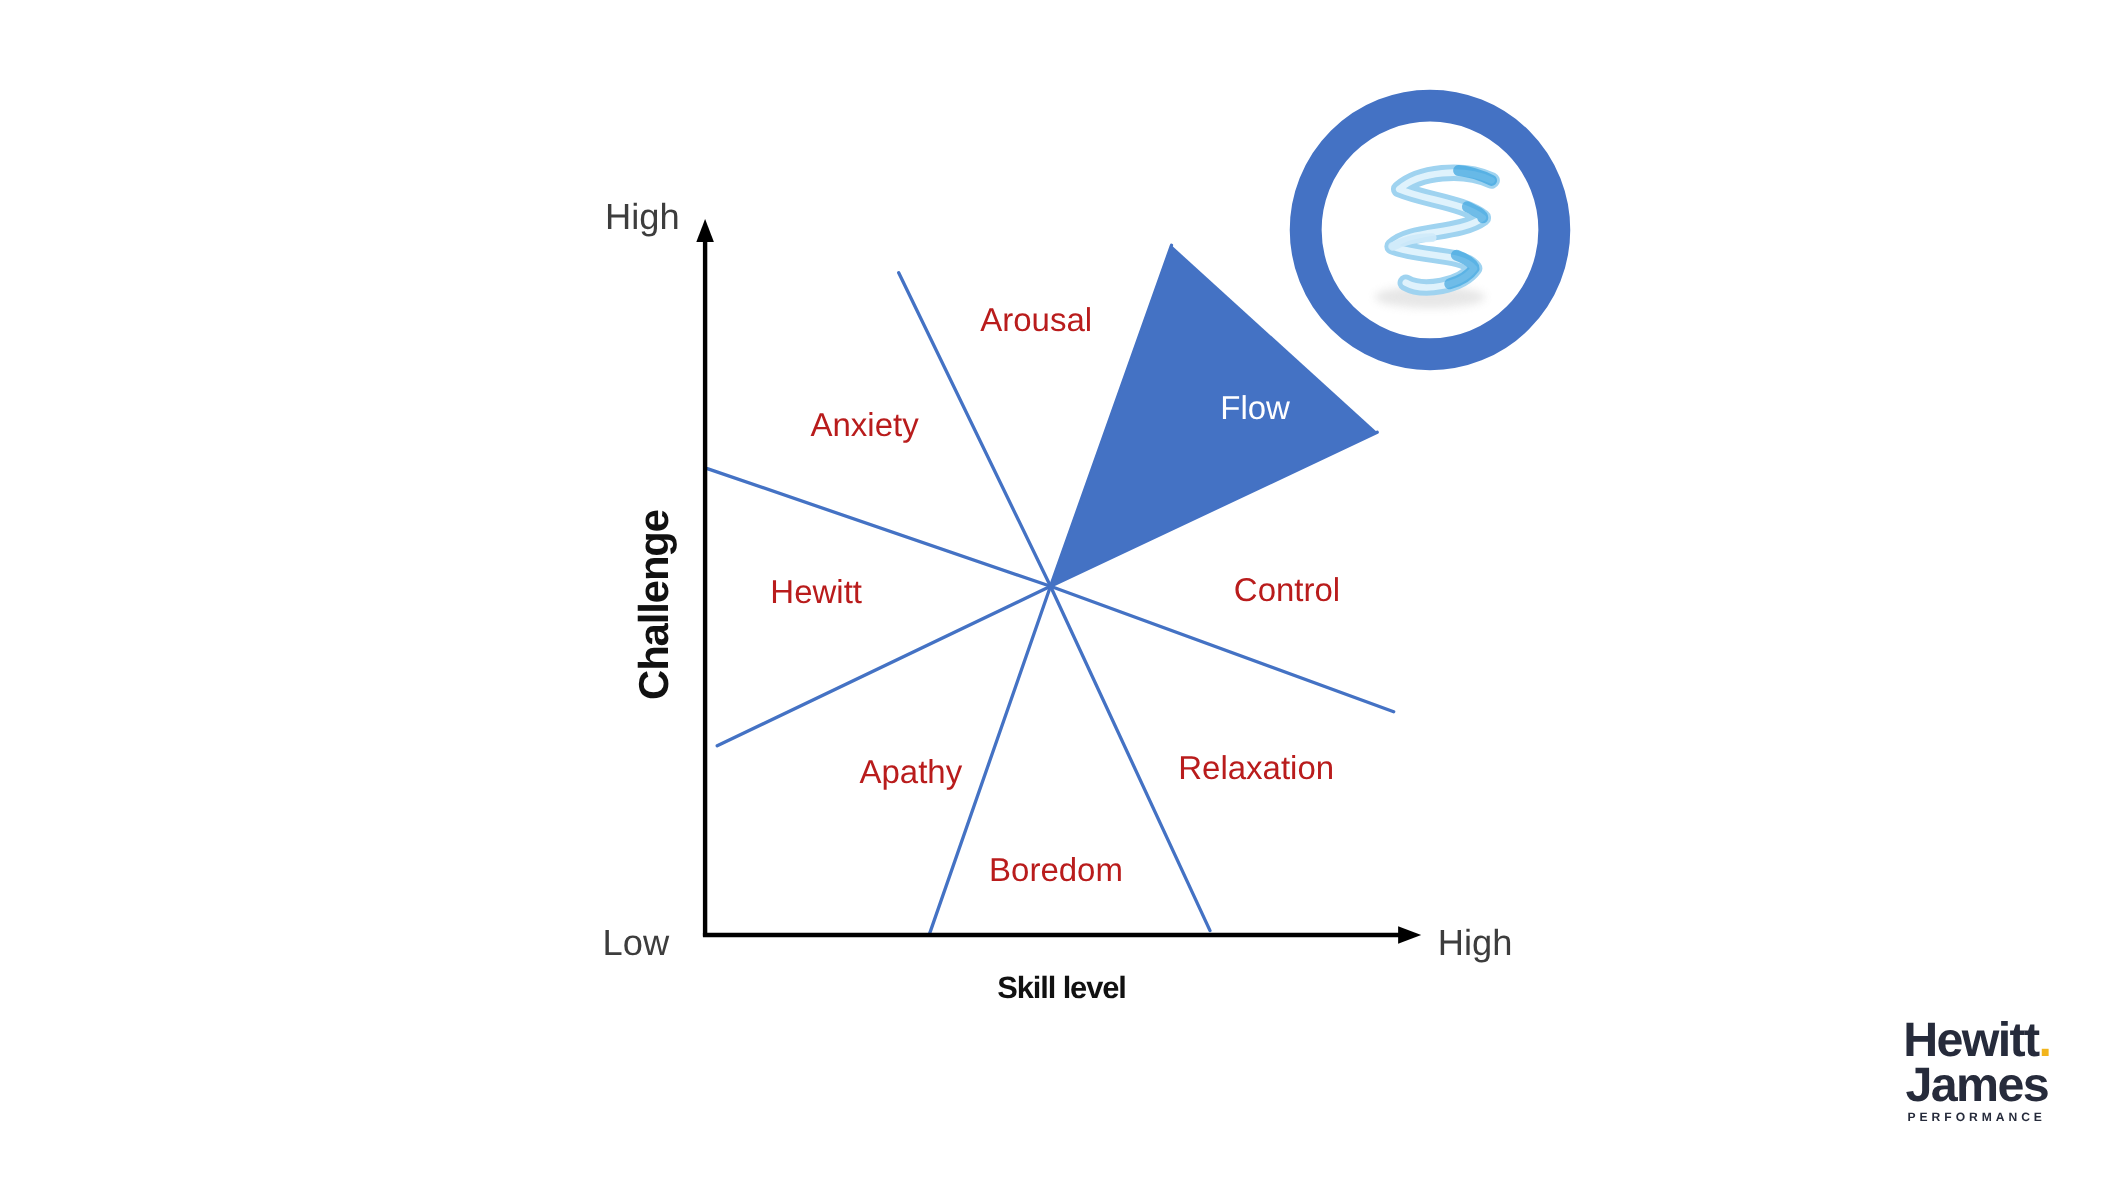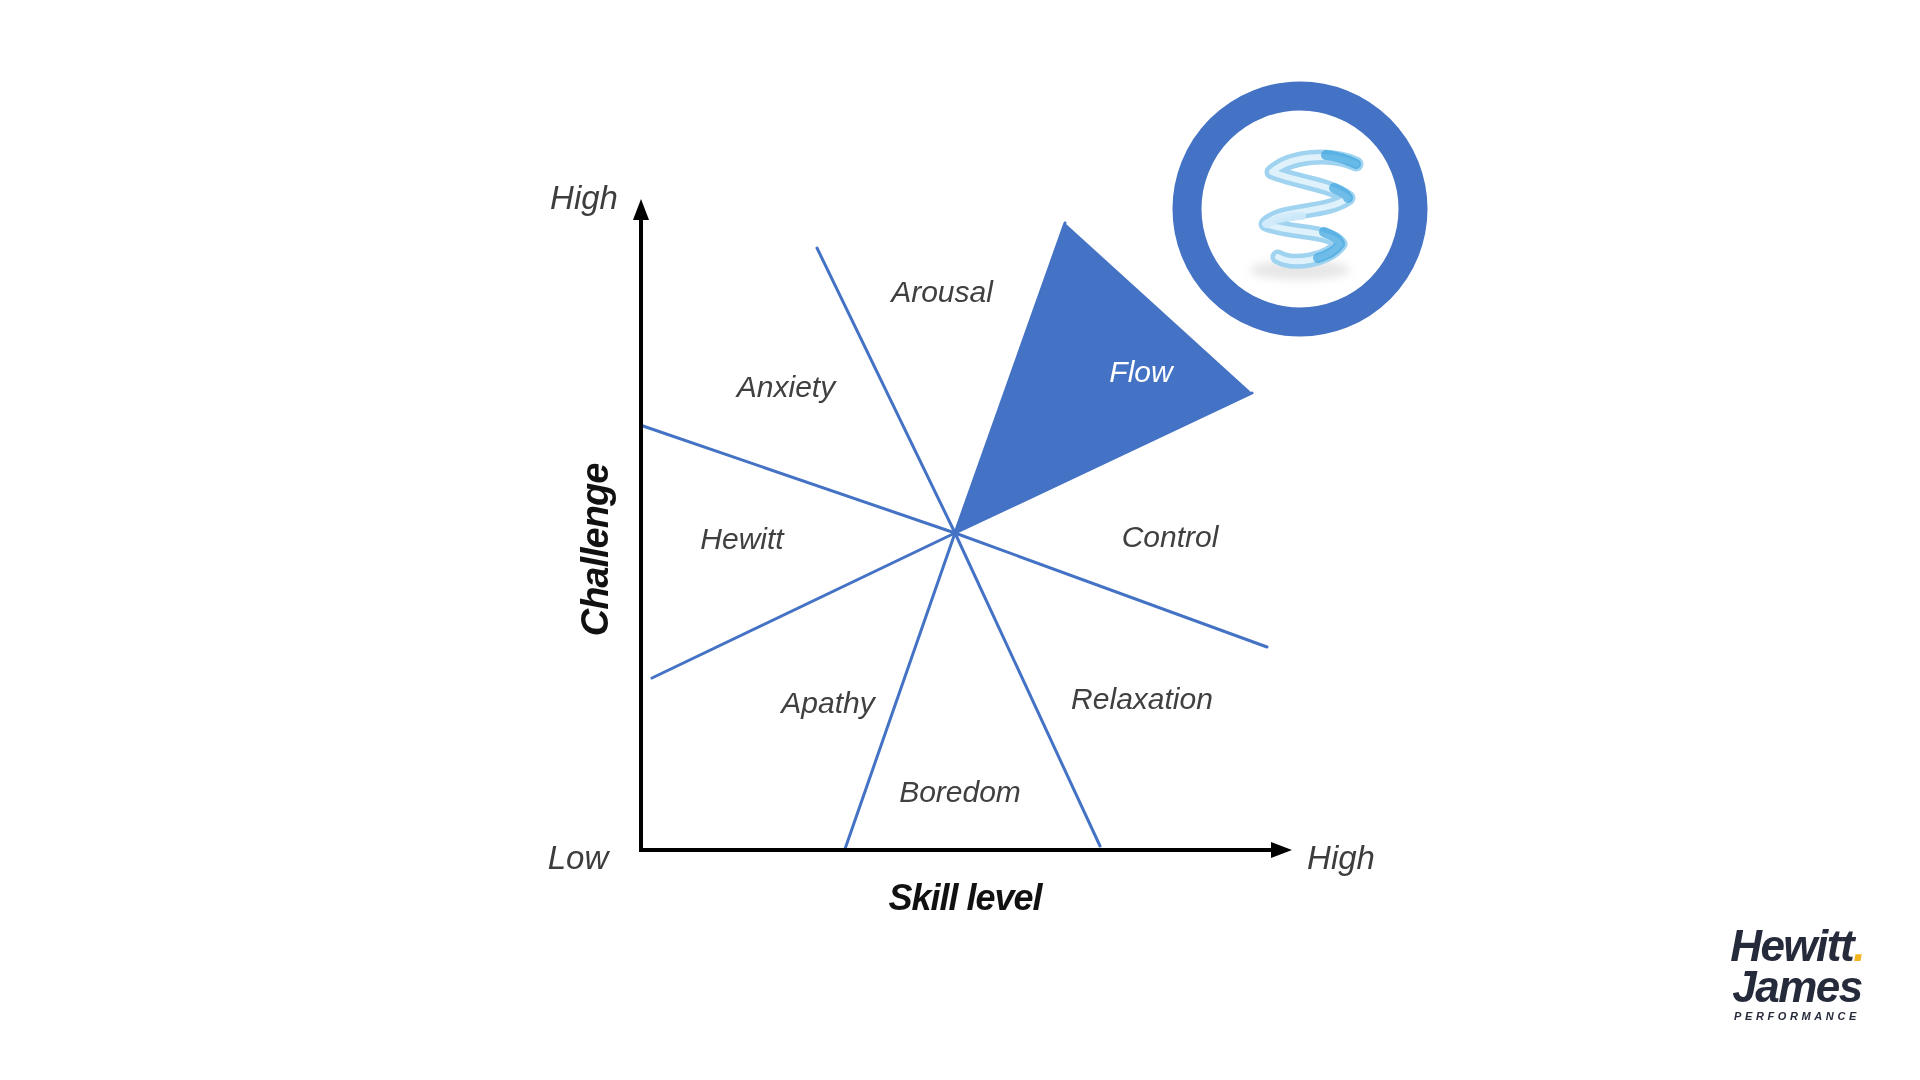--- a/index.html
+++ b/index.html
@@ -1,23 +1,23 @@
 <!DOCTYPE html>
 <html><head>
 <meta charset="utf-8">
 <style>
   html,body{margin:0;padding:0;background:#fff;}
   .stage{
     position:relative;width:1920px;height:1080px;background:#ffffff;
-    font-family:"Liberation Sans",sans-serif;overflow:hidden;font-style:italic;
+    font-family:"Liberation Sans",sans-serif;overflow:hidden;
   }
   .stage svg{position:absolute;left:0;top:0;}
   .lbl{
     position:absolute;transform:translate(-50%,-50%);
-    font-size:30px;color:#404040;white-space:nowrap;line-height:1;
+    font-size:30px;color:#b91c1c;white-space:nowrap;line-height:1;
   }
   .lbl.white{color:#ffffff;}
   .axis-end{
     position:absolute;transform:translate(-50%,-50%);
     font-size:33px;color:#3d3d3d;white-space:nowrap;line-height:1;
   }
   .axis-title{
     position:absolute;transform:translate(-50%,-50%);
     font-size:38px;font-weight:800;color:#111111;letter-spacing:-1px;
     white-space:nowrap;line-height:1;
@@ -86,21 +86,21 @@
         <path d="M 28,84 C 40,78 52,76 64,76" fill="none" stroke="#cfeafa" stroke-width="8" stroke-linecap="round" opacity="0.9"></path>
       </g>
     </g>
   </svg>
 
   <div class="axis-end" style="left:584px;top:197px">High</div>
   <div class="axis-end" style="left:578px;top:857px">Low</div>
   <div class="axis-end" style="left:1341px;top:857px">High</div>
 
   <div class="axis-title vert" style="left:595px;top:550px">Challenge</div>
-  <div class="axis-title" style="left:965px;top:898px;font-size:36px">Skill level</div>
+  <div class="axis-title" style="left:965px;top:898px;font-size:28px">Skill level</div>
 
   <div class="lbl" style="left:942px;top:292px">Arousal</div>
   <div class="lbl" style="left:786px;top:387px">Anxiety</div>
   <div class="lbl" style="left:742px;top:539px">Hewitt</div>
   <div class="lbl" style="left:828px;top:703px">Apathy</div>
   <div class="lbl" style="left:960px;top:792px">Boredom</div>
   <div class="lbl" style="left:1142px;top:699px">Relaxation</div>
   <div class="lbl" style="left:1170px;top:537px">Control</div>
   <div class="lbl white" style="left:1141px;top:372px">Flow</div>
 

